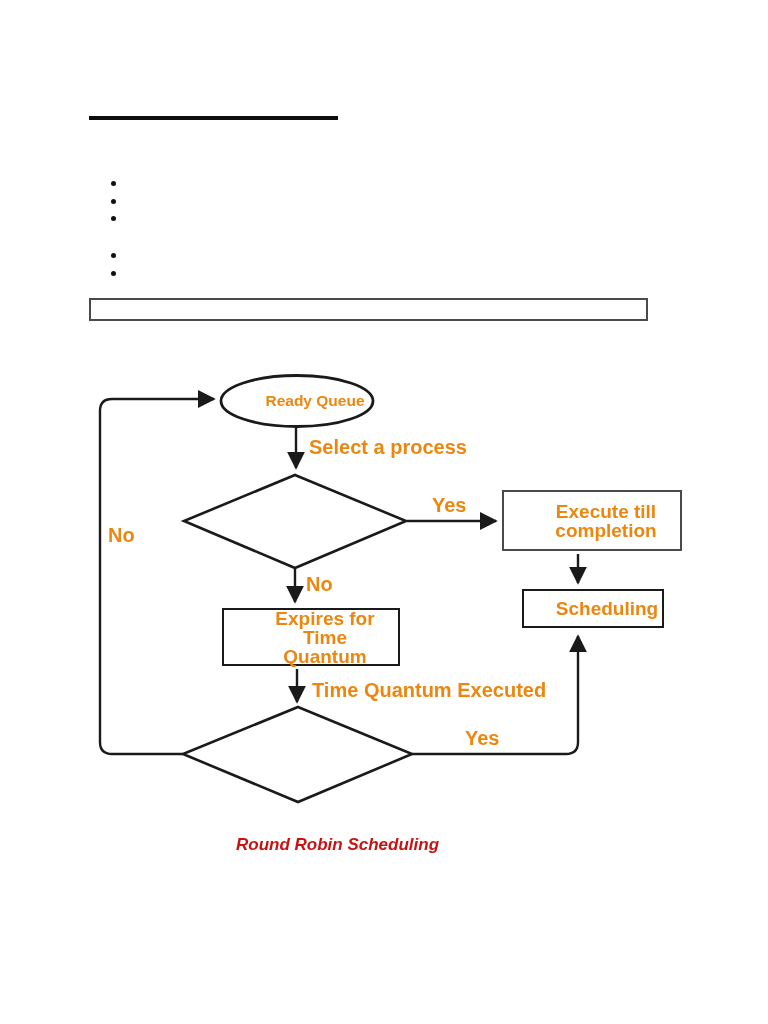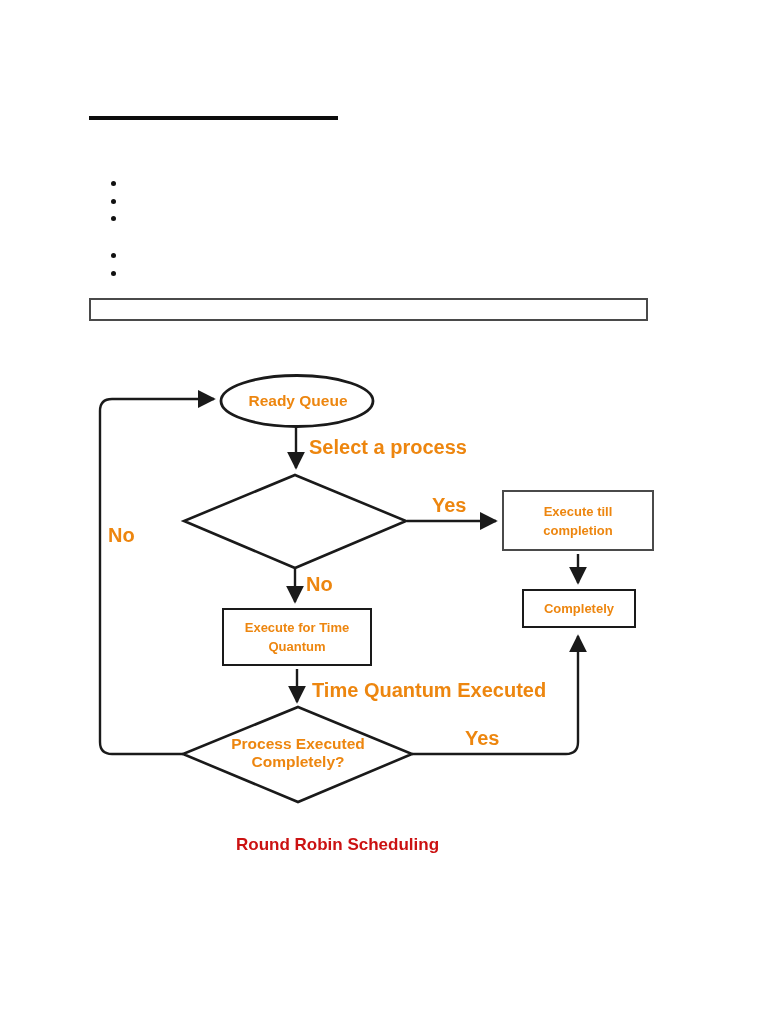--- a/index.html
+++ b/index.html
@@ -54,49 +54,52 @@
     top: 0;
   }
   .flow-label {
     position: absolute;
     color: var(--node-text, #ED860F);
     font-weight: bold;
     font-size: 15px;
     line-height: 18px;
     white-space: pre-line;
     text-align: center;
+    padding-left: 17px;
   }
   .node-box {
     position: absolute;
     background: #ffffff;
     display: flex;
     align-items: center;
     justify-content: center;
     text-align: center;
     color: var(--node-text, #ED860F);
     font-weight: bold;
-    font-size: 13px;
+    font-size: 19px;
     line-height: 19px;
     white-space: pre-line;
+    padding-left: 28px;
   }
   .edge-label {
     position: absolute;
     color: var(--node-text, #ED860F);
     font-weight: bold;
     font-size: 20px;
     white-space: nowrap;
   }
   .caption {
     position: absolute;
     left: 236px;
     top: 835px;
     color: var(--caption-text, #CB1212);
     font-weight: bold;
     font-size: 17px;
     white-space: nowrap;
+    font-style: italic;
   }
 </style>
 </head>
 <body>
 
 <div class="page">
 
   <div class="heading-underline"></div>
 
   <div>
@@ -130,33 +133,31 @@
 
     <path d="M 412 754 H 566 Q 578 754 578 742 V 636" fill="none" stroke="#1a1a1a" stroke-width="2.4" marker-end="url(#arrow)"></path>
 
     <ellipse cx="297" cy="401" rx="76" ry="25.5" fill="#ffffff" stroke="#1a1a1a" stroke-width="2.8"></ellipse>
 
     <polygon points="295,475 406,521 295,568 184,521" fill="#ffffff" stroke="#1a1a1a" stroke-width="2.6"></polygon>
 
     <polygon points="298,707 412,754 298,802 183,754" fill="#ffffff" stroke="#1a1a1a" stroke-width="2.6"></polygon>
   </svg>
 
-  <div class="node-box" style="left:222px; top:608px; width:146px; height:54px; border:2.5px solid #1a1a1a;">Execute for Time
+  <div class="node-box" style="left:222px; top:608px; width:146px; height:54px; border:2.5px solid #1a1a1a;">Expires for Time
 Quantum</div>
 
   <div class="node-box" style="left:502px; top:490px; width:148px; height:57px; border:2.5px solid #4a4a4a;">Execute till
 completion</div>
 
-  <div class="node-box" style="left:522px; top:589px; width:110px; height:35px; border:2.5px solid #1a1a1a;">Completely</div>
+  <div class="node-box" style="left:522px; top:589px; width:110px; height:35px; border:2.5px solid #1a1a1a;">Scheduling</div>
 
   <div class="flow-label" style="left:222px; top:392px; width:152px; font-size:15.5px;">Ready Queue</div>
 
 
-  <div class="flow-label" style="left:206px; top:735px; width:184px; font-size:15.5px;">Process Executed
-Completely?</div>
 
   <div class="edge-label" style="left:309px; top:436px;">Select a process</div>
 
   <div class="edge-label" style="left:432px; top:494px;">Yes</div>
 
   <div class="edge-label" style="left:108px; top:524px;">No</div>
 
   <div class="edge-label" style="left:306px; top:573px;">No</div>
 
   <div class="edge-label" style="left:312px; top:679px;">Time Quantum Executed</div>

